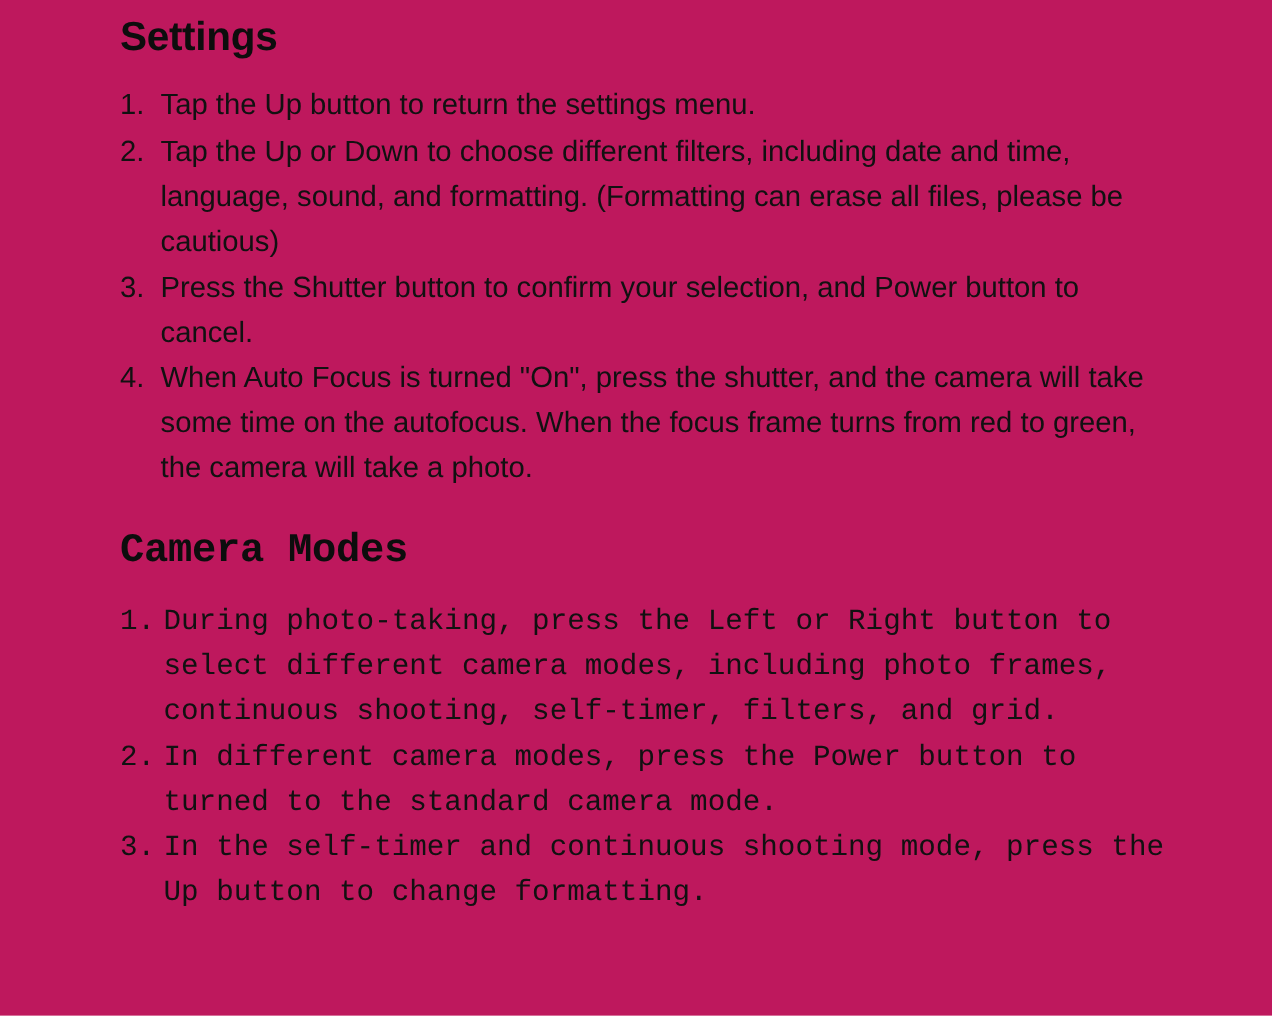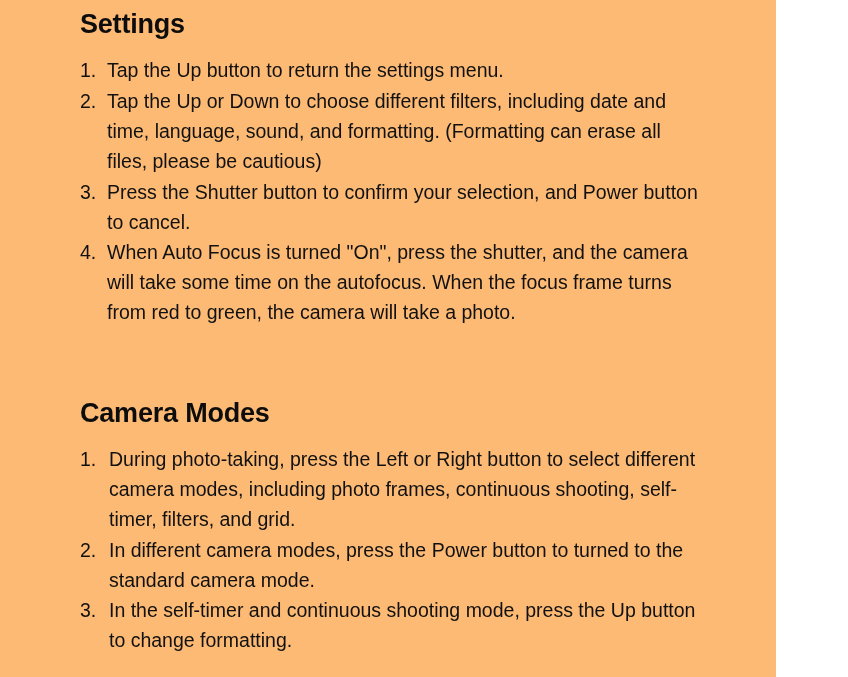--- a/index.html
+++ b/index.html
@@ -9,35 +9,36 @@
   }
   body {
     width: 848px;
     height: 677px;
     font-family: "Liberation Sans", sans-serif;
     color: #111111;
     overflow: hidden;
   }
   .page {
     box-sizing: border-box;
-    width: 776px;
+    width: 848px;
     height: 677px;
     padding: 8px 72px 0 80px;
-    background: #fdba74;
+    background: #be185d;
   }
   .section-title {
     font-size: 27px;
     font-weight: bold;
     letter-spacing: -0.2px;
     color: #0d0d0d;
     margin: 0 0 16px 0;
     line-height: 1.2;
   }
   .section + .section {
-    margin-top: 69px;
+    margin-top: 24px;
+    font-family: Liberation Mono, monospace;
   }
   ol.steps {
     list-style: none;
     margin: 0;
     padding: 0;
   }
   ol.steps > li {
     display: flex;
     align-items: flex-start;
     font-size: 19.5px;

